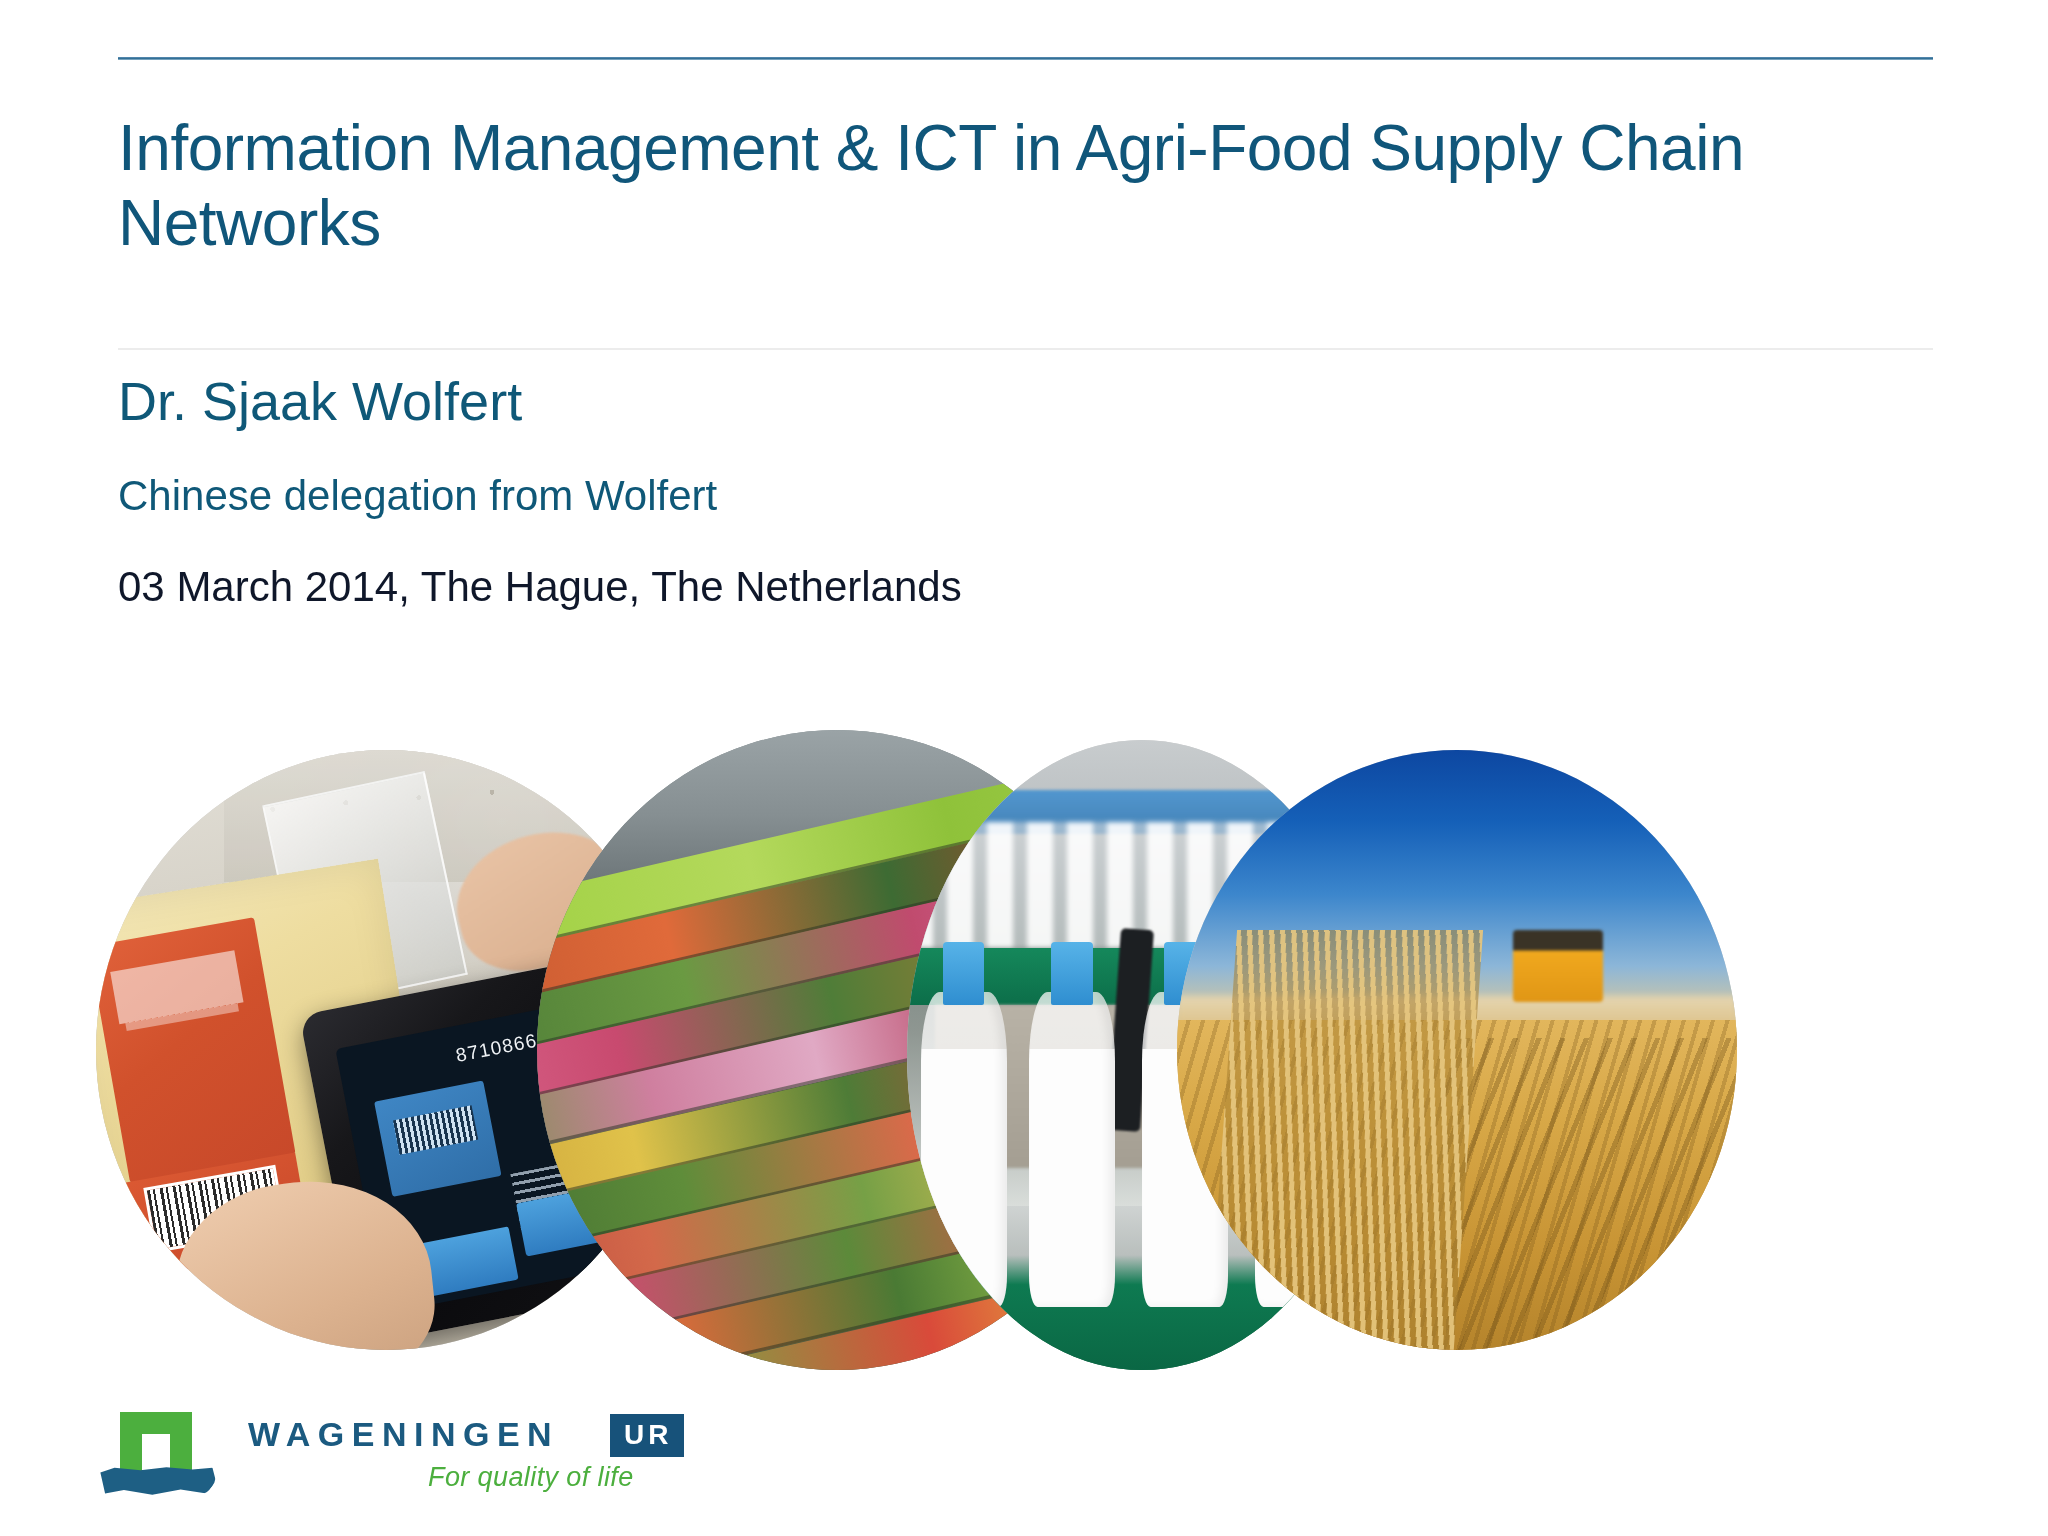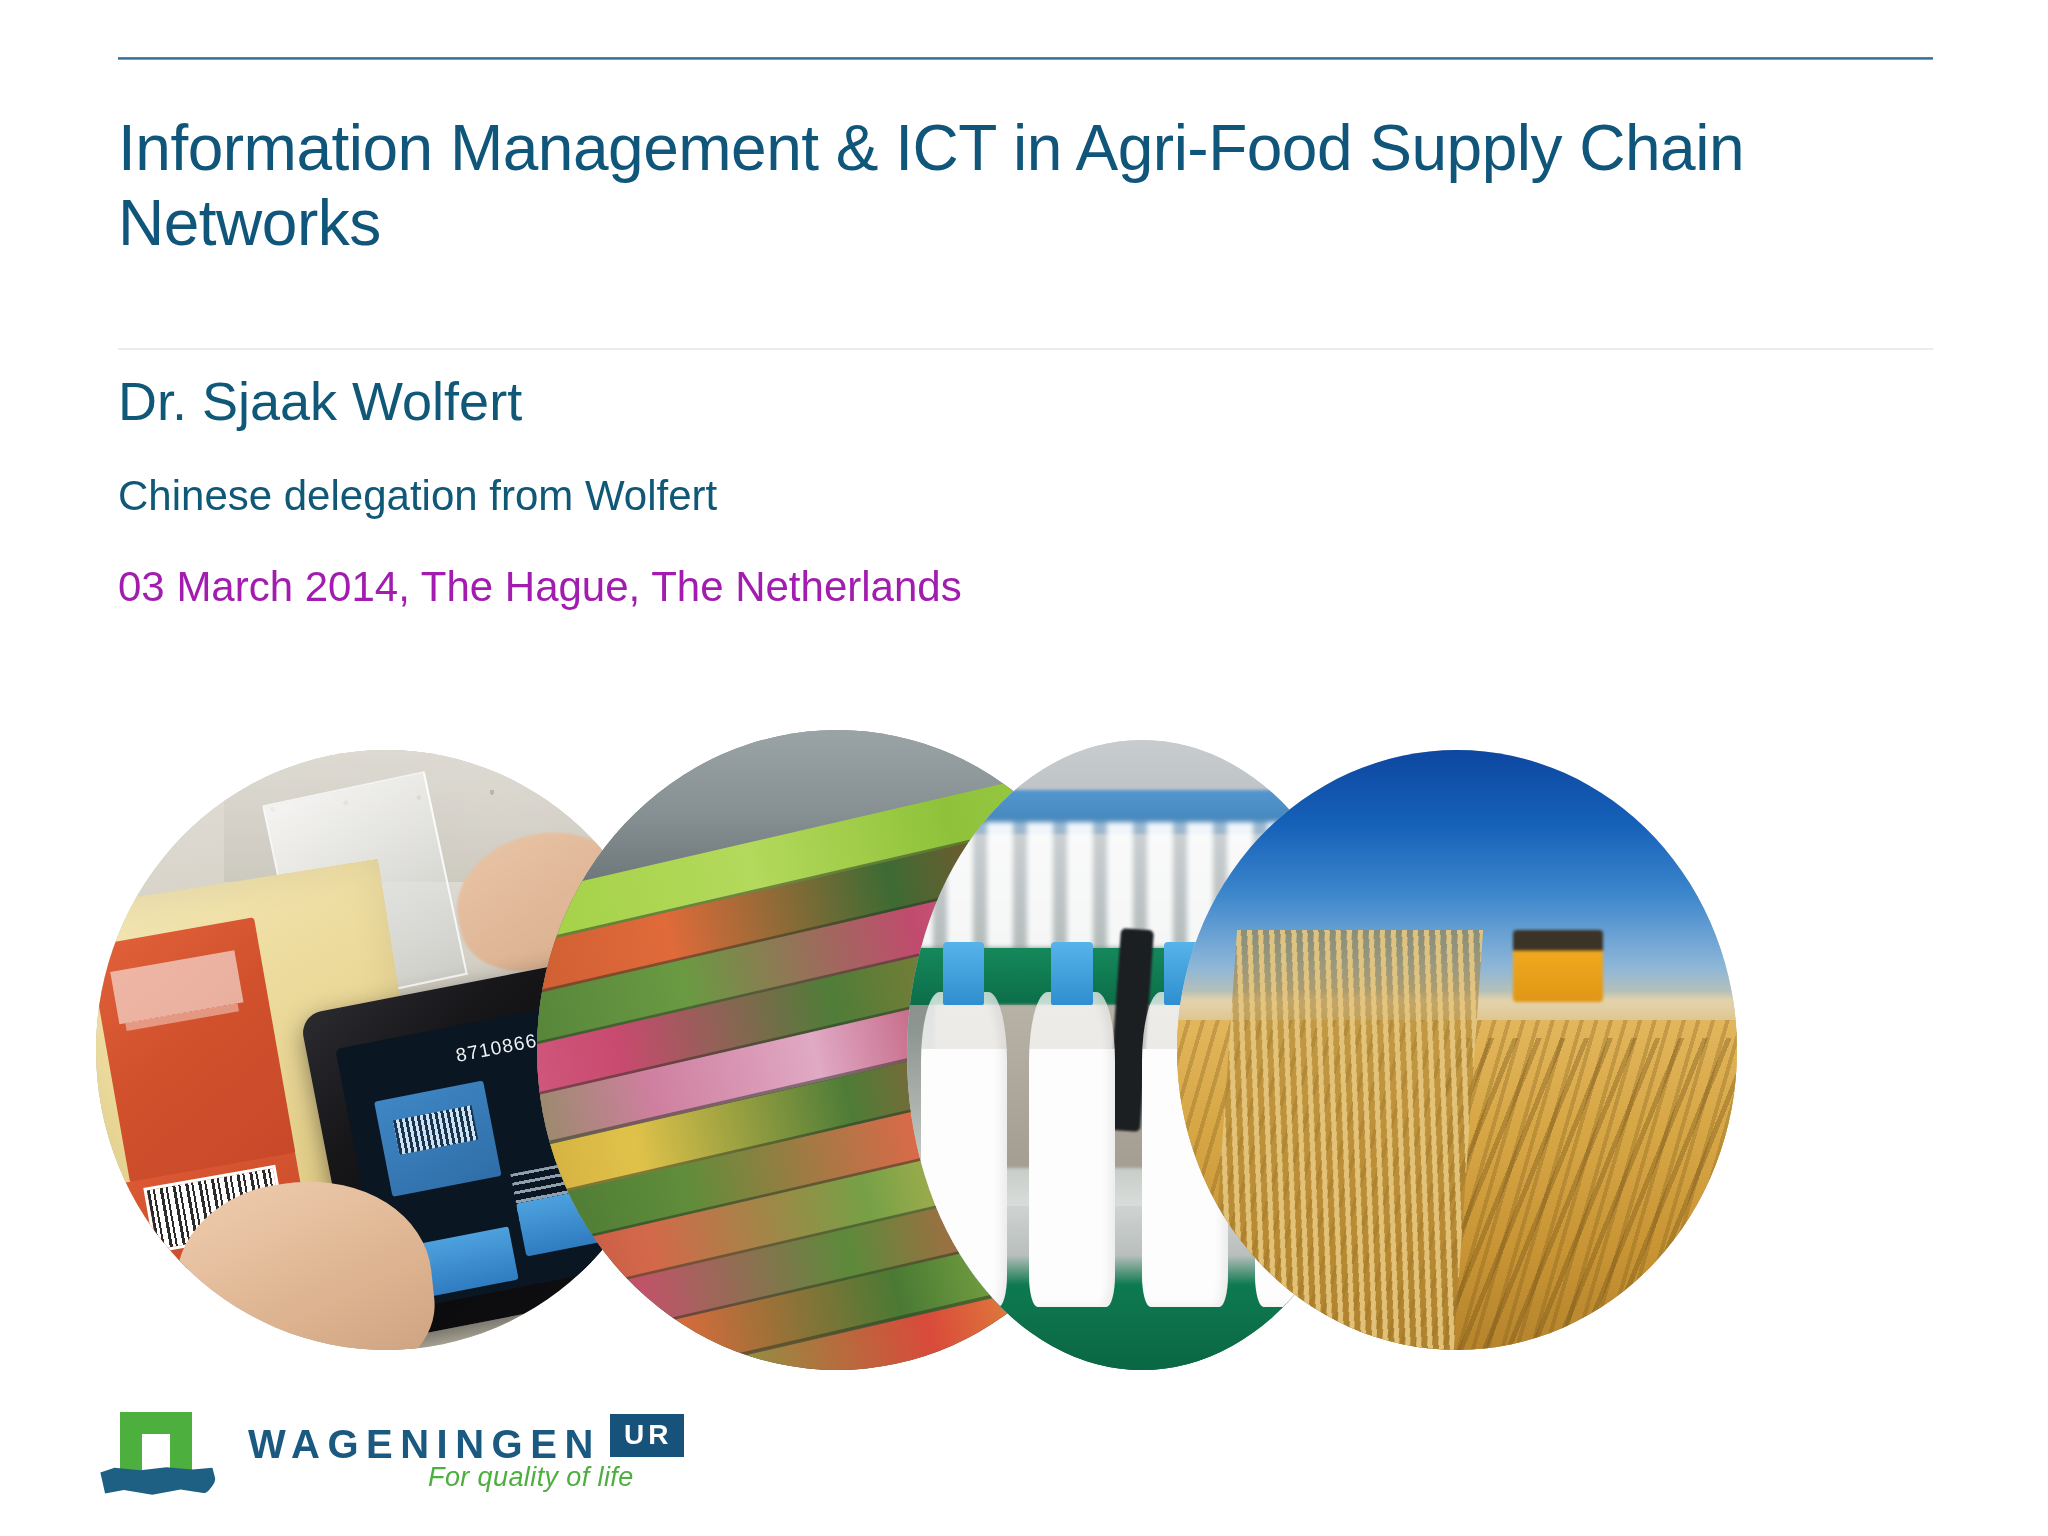--- a/index.html
+++ b/index.html
@@ -55,21 +55,21 @@
     font-weight:400;
   }
   .audience{
     color:#0f5878;
     font-size:42px;
     line-height:1.1;
     margin:42px 0 0 0;
     font-weight:400;
   }
   .event-date{
-    color:#a21caf;
+    color:#0f172a;
     font-size:42px;
     line-height:1.1;
     margin:44px 0 0 0;
     font-weight:400;
   }
 
   
   .photo-strip{
     position:absolute;
     left:0;top:730px;width:2048px;height:640px;
@@ -330,23 +330,23 @@
     content:"";position:absolute;left:22px;top:22px;width:28px;height:40px;
     background:#ffffff;
   }
   .logo-base{
     position:absolute;left:0;top:54px;width:118px;height:30px;
     background:#1e5f84;
     border-radius:6px 10px 26px 8px;
     clip-path:polygon(2% 22%,14% 6%,36% 14%,58% 4%,80% 12%,97% 6%,100% 52%,92% 92%,70% 78%,46% 96%,22% 80%,6% 92%);
   }
   .logo-wordmark{
-    position:absolute;left:150px;top:12px;
+    position:absolute;left:150px;top:5px;
     color:#1b5a80;
-    font-size:40px;
+    font-size:34px;
     font-weight:700;
     letter-spacing:7.5px;
     line-height:1;
   }
   .logo-ur{
     position:absolute;left:512px;top:2px;
     background:#17527a;
     color:#ffffff;
     font-size:28px;font-weight:700;letter-spacing:4px;
     padding:5px 10px 6px 12px;

